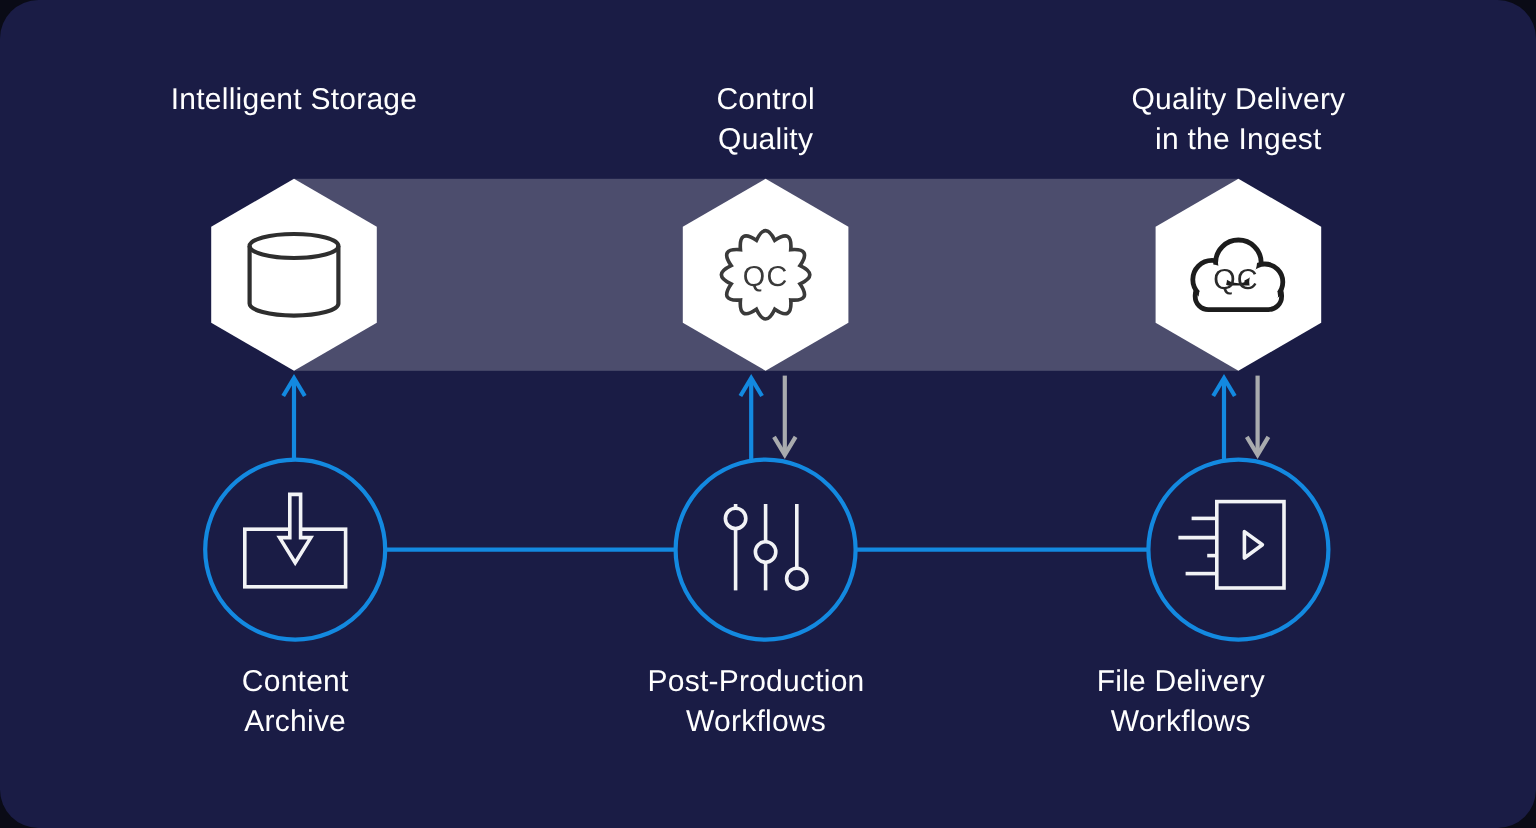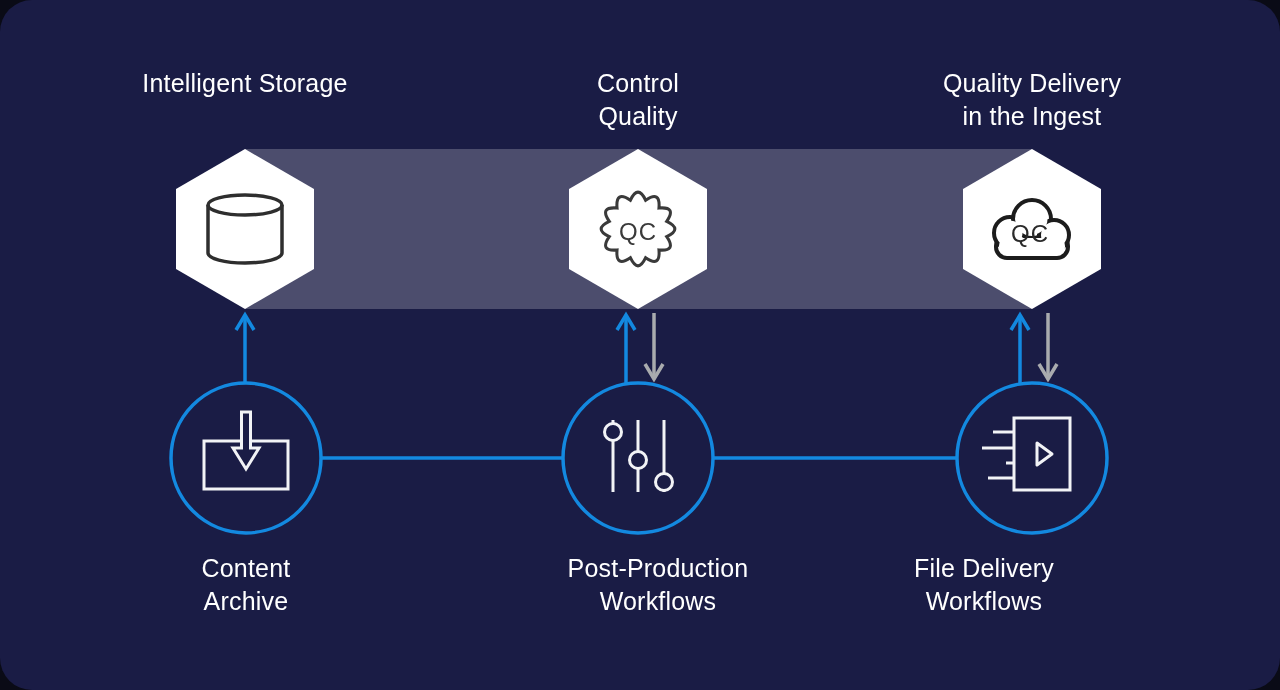--- a/index.html
+++ b/index.html
@@ -31,21 +31,21 @@
     font-weight: 400;
     letter-spacing: 0.2px;
   }
   .node-label span { display: block; }
   .top-label { top: 67px; }
   .bottom-label { top: 552px; }
   .lbl-1 { left: 65px; }
   .lbl-2 { left: 458px; }
   .lbl-3 { left: 852px; }
   .blbl-1 { left: 66px; }
-  .blbl-2 { left: 478px; }
+  .blbl-2 { left: 450px; }
   .blbl-3 { left: 804px; }
 </style>
 </head>
 <body>
 
 <div class="stage">
 
   <svg class="diagram-svg" width="1280" height="690" viewBox="0 0 1280 690">
 
     <rect x="245" y="149" width="787" height="160" fill="rgba(255,255,255,0.22)"></rect>

